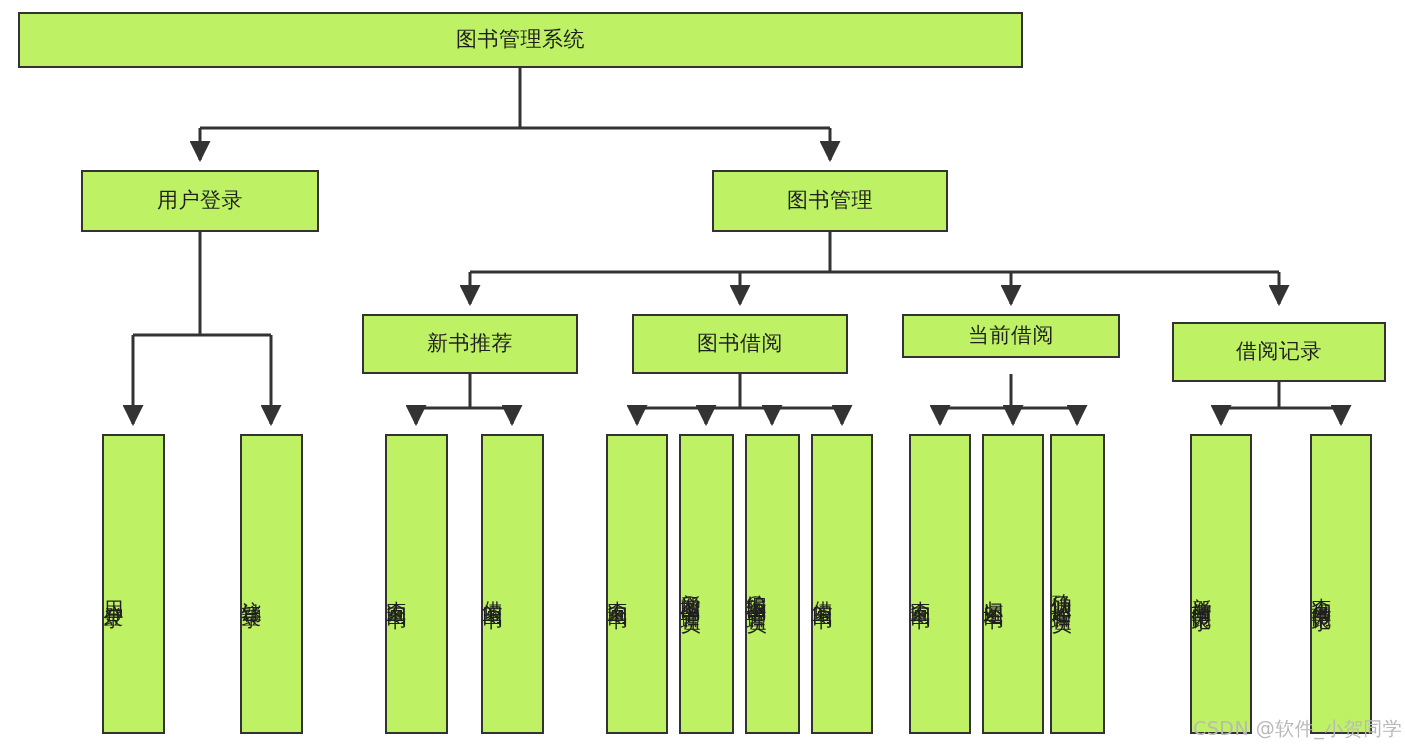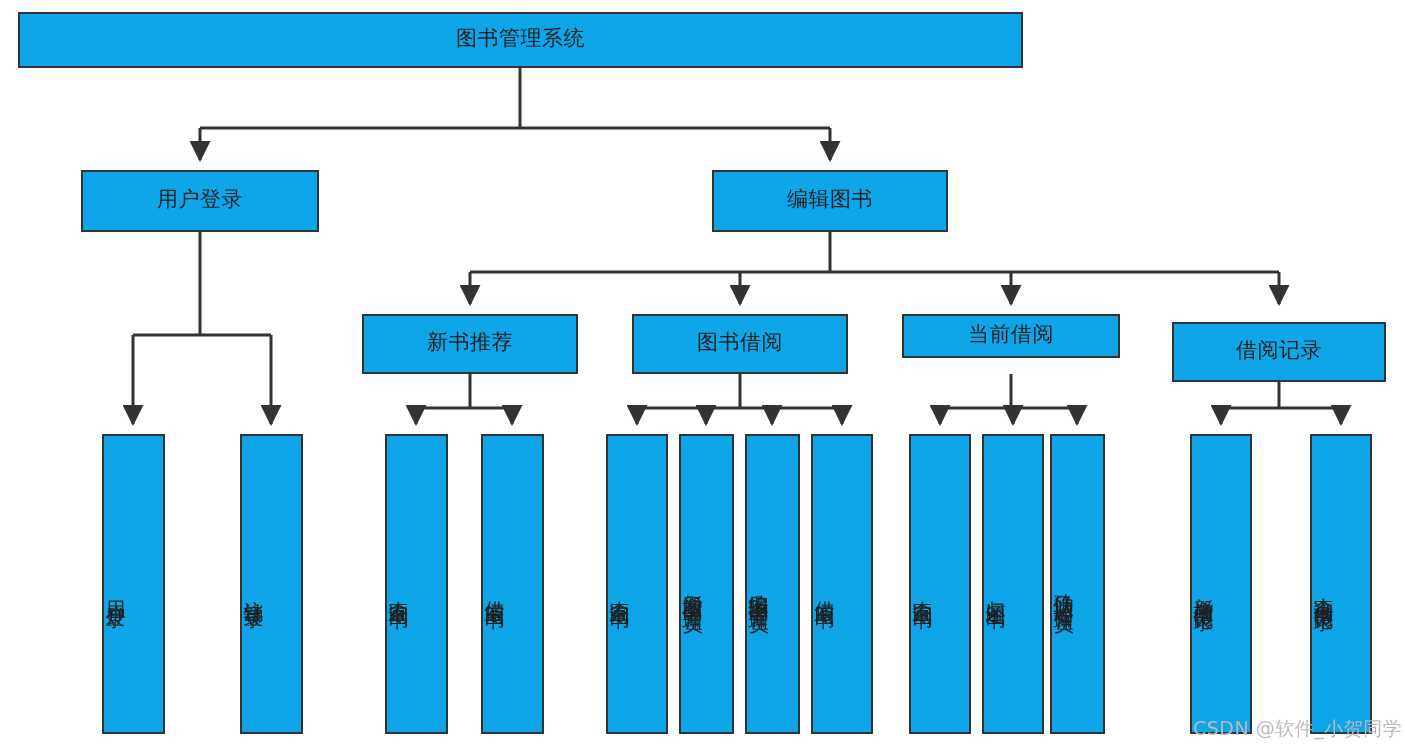--- a/index.html
+++ b/index.html
@@ -22,26 +22,25 @@
     left: 0;
     top: 0;
     width: 1405px;
     height: 747px;
     pointer-events: none;
   }
   .node {
     position: absolute;
     box-sizing: border-box;
     border: 2px solid #333333;
-    background: #0ea5e9;
+    background: #bef264;
     display: flex;
     align-items: center;
     justify-content: center;
     color: #1a1a1a;
-    font-family: Liberation Mono, monospace;
   }
   .node-label {
     font-size: 21px;
     line-height: 1.1;
     letter-spacing: 0.5px;
     white-space: nowrap;
     color: #1f1f1f;
   }
   .leaf {
     align-items: center;
@@ -133,21 +132,21 @@
   </svg>
 
   <div class="node" id="node-root" style="left: 18px; top: 12px; width: 1005px; height: 56px;">
     <span class="node-label">图书管理系统</span>
   </div>
 
   <div class="node" id="node-l1-0" style="left: 81px; top: 170px; width: 238px; height: 62px;">
     <span class="node-label">用户登录</span>
   </div>
   <div class="node" id="node-l1-1" style="left: 712px; top: 170px; width: 236px; height: 62px;">
-    <span class="node-label">编辑图书</span>
+    <span class="node-label">图书管理</span>
   </div>
 
   <div class="node" id="node-l2-0" style="left: 362px; top: 314px; width: 216px; height: 60px;">
     <span class="node-label">新书推荐</span>
   </div>
   <div class="node" id="node-l2-1" style="left: 632px; top: 314px; width: 216px; height: 60px;">
     <span class="node-label">图书借阅</span>
   </div>
   <div class="node" id="node-l2-2" style="left: 902px; top: 314px; width: 218px; height: 44px;">
     <span class="node-label">当前借阅</span>

